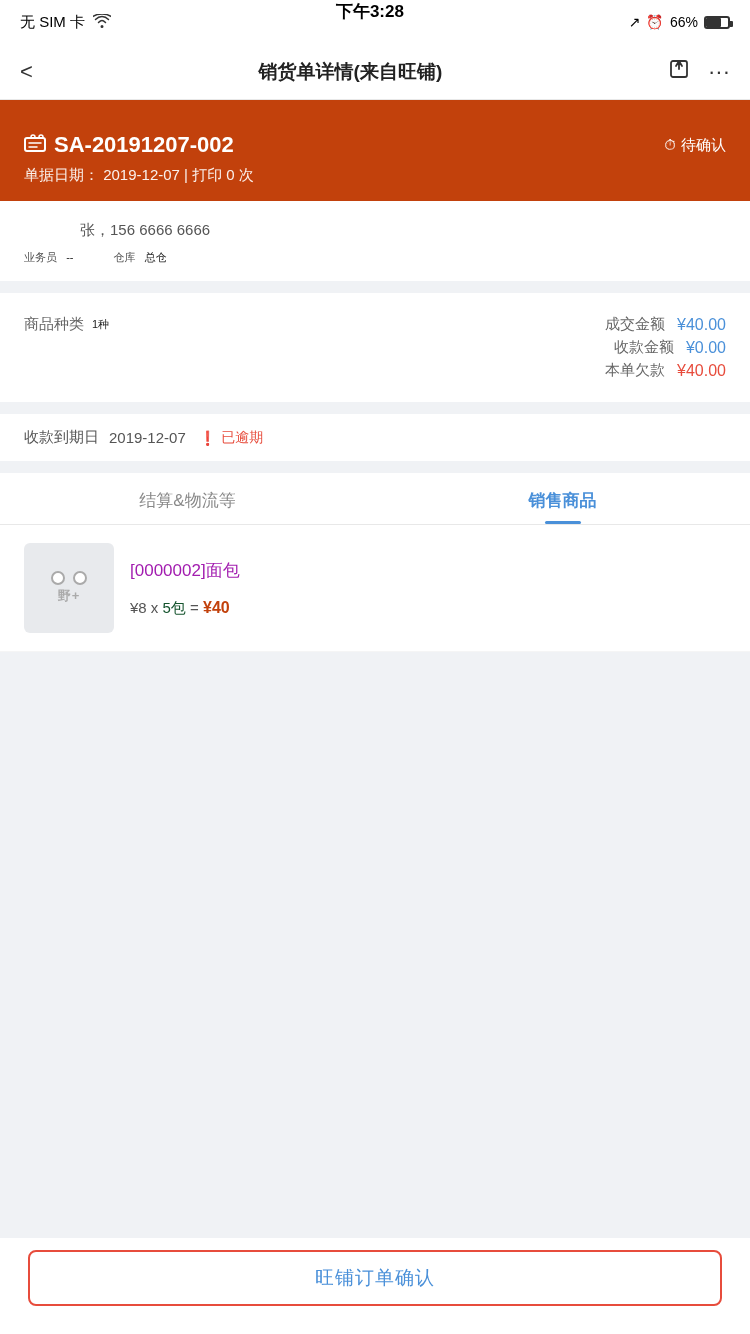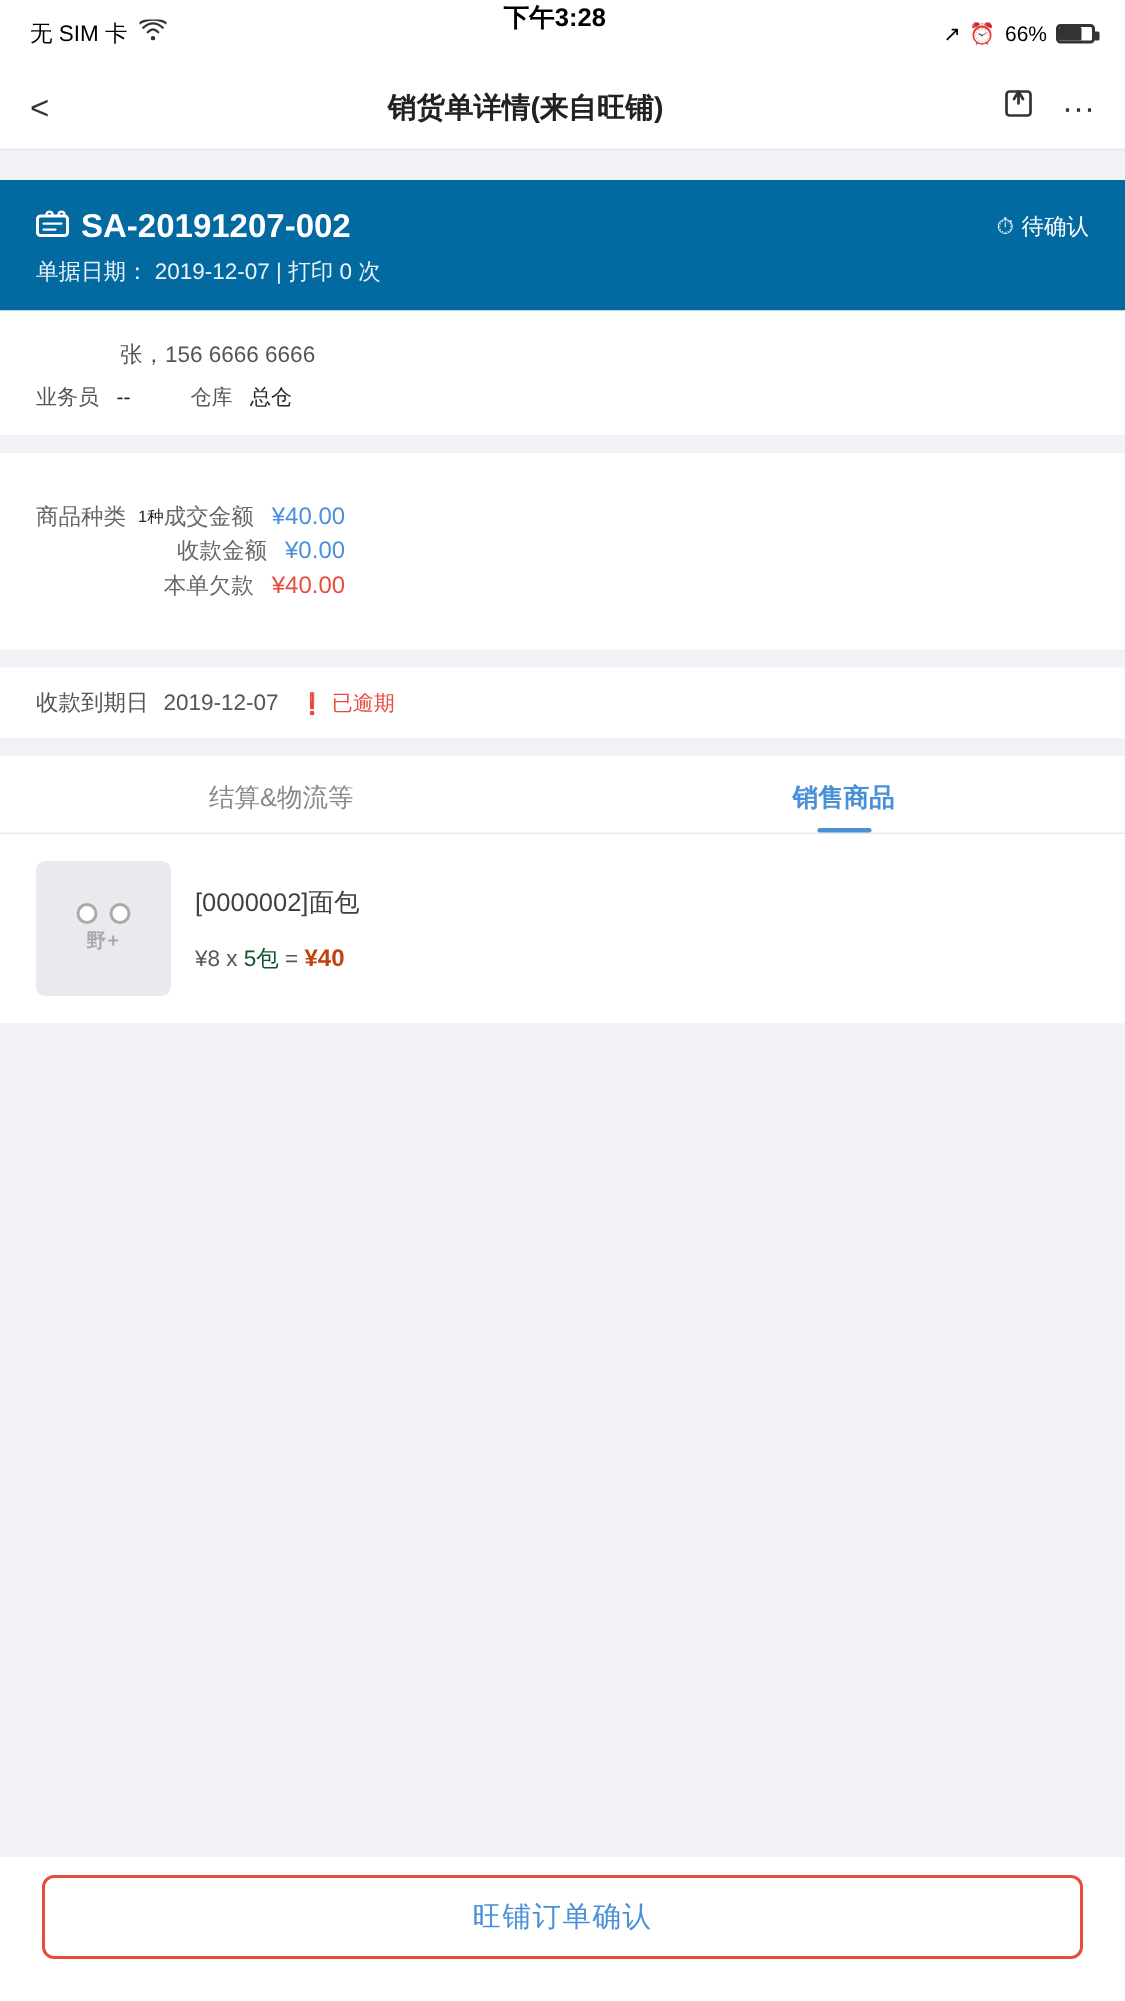--- a/index.html
+++ b/index.html
@@ -41,24 +41,23 @@
       justify-content: space-between;
       padding: 0 20px;
       border-bottom: 1px solid #e8e8e8;
     }
     .nav-title { font-size: 19px; font-weight: 600; color: #222; }
     .nav-actions { display: flex; align-items: center; gap: 18px; }
     .nav-icon { font-size: 22px; color: #333; cursor: pointer; }
 
     
     .header-card {
-      background: #0369a1;
-      padding: 18px 24px 16px;
+      background: #c2410c;
+      padding: 32px 24px 16px;
       margin-bottom: 0;
-      margin-top: 20px;
     }
     .header-card-top {
       display: flex; align-items: center; justify-content: space-between; margin-bottom: 8px;
     }
     .order-number {
       font-size: 22px; font-weight: 700; color: #fff; display: flex; align-items: center; gap: 8px;
     }
     .status-badge {
       display: flex; align-items: center; gap: 5px;
       font-size: 15px; color: #fff;
@@ -78,31 +77,31 @@
       width: 44px; height: 44px; border-radius: 50%;
       background: #b0bec5;
       display: flex; align-items: center; justify-content: center;
       font-size: 24px; color: #fff; flex-shrink: 0;
     }
     .customer-phone { font-size: 22px; font-weight: 500; color: #222; }
     .customer-sub { font-size: 15px; color: #555; margin-left: 56px; margin-bottom: 10px; }
     .customer-meta {
       display: flex; gap: 40px; margin-left: 0; margin-top: 4px;
     }
-    .meta-item { font-size: 14px; color: #555; }
+    .meta-item { font-size: 11px; color: #555; }
     .meta-value { color: #222; }
 
     
     .summary-card {
       background: #fff;
-      padding: 33px 24px;
+      padding: 22px 24px;
       margin-bottom: 12px;
       display: flex;
       align-items: flex-start;
-      justify-content: flex-start;
+      justify-content: space-between;
     }
     .summary-left { display: flex; align-items: center; gap: 8px; }
     .summary-label { font-size: 15px; color: #666; }
     .summary-count { font-size: 11px; color: #222; }
     .summary-right { display: flex; flex-direction: column; gap: 4px; align-items: flex-end; }
     .summary-line { display: flex; align-items: center; gap: 12px; }
     .summary-line-label { font-size: 15px; color: #666; }
     .amount-blue { font-size: 16px; color: #4a90d9; font-weight: 500; }
     .amount-red { font-size: 16px; color: #e74c3c; font-weight: 500; }
 
@@ -167,21 +166,21 @@
       gap: 2px;
     }
     .logo-eyes {
       display: flex; gap: 8px; align-items: center;
     }
     .logo-eye {
       width: 14px; height: 14px; border: 2px solid #aaa; border-radius: 50%; background: #fff;
     }
     .logo-text { font-size: 13px; color: #aaa; font-weight: 600; letter-spacing: 1px; }
     .product-info { flex: 1; }
-    .product-name { font-size: 17px; color: #404040; margin-bottom: 17px; }
+    .product-name { font-size: 17px; color: #a21caf; margin-bottom: 17px; }
     .product-price { font-size: 15px; color: #555; }
 
     
     .empty-area { height: 200px; background: #f0f2f5; }
 
     
     .bottom-bar {
       position: fixed;
       bottom: 0; left: 0; width: 750px;
       background: #fff;

